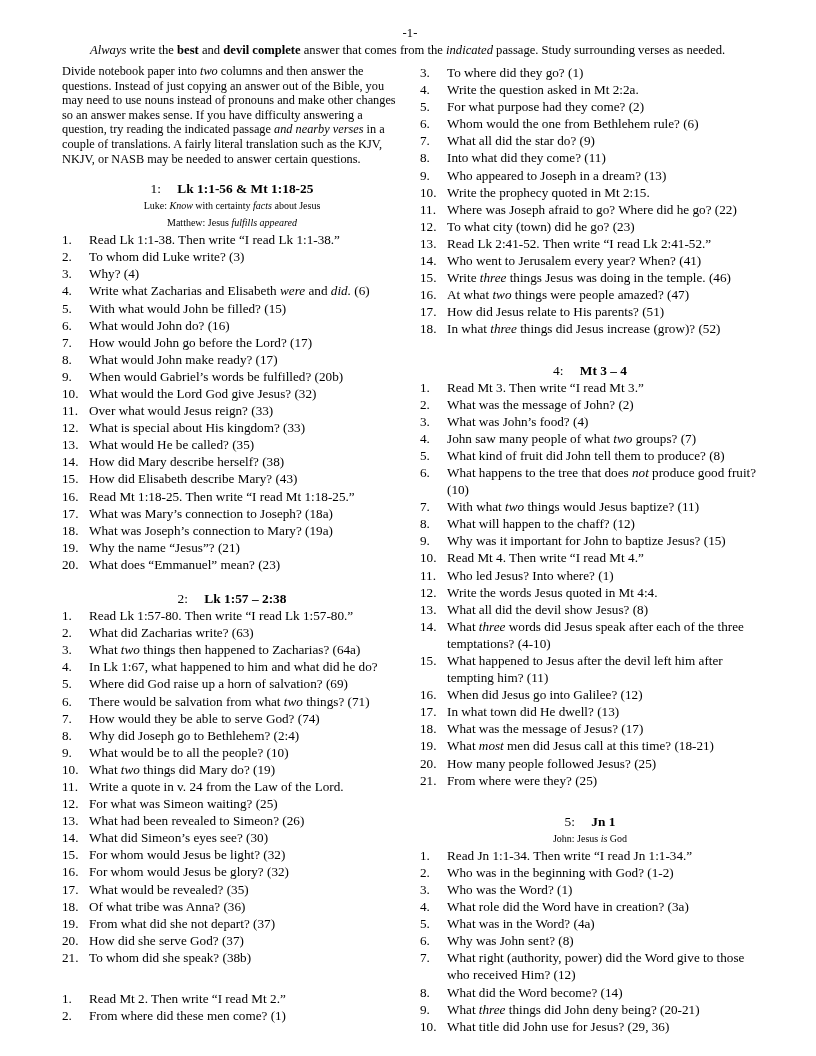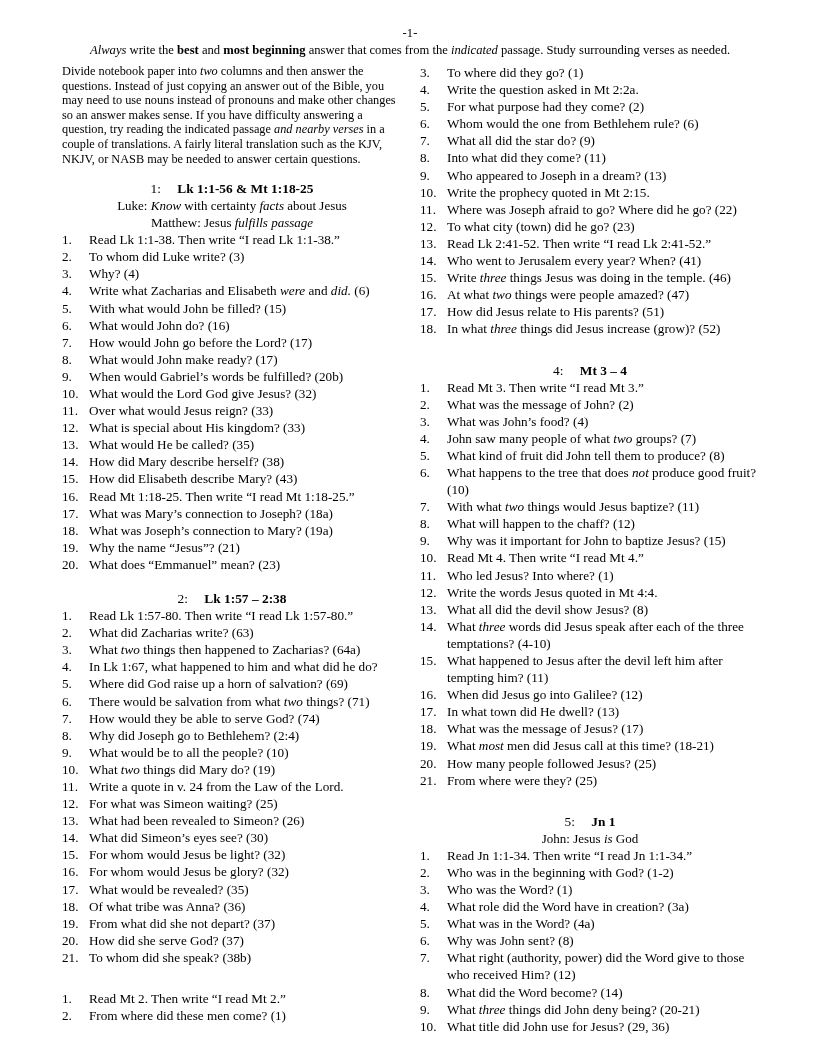--- a/index.html
+++ b/index.html
@@ -57,21 +57,21 @@
     text-align: center;
     font-size: 13.4px;
     line-height: 17px;
     margin: 0;
     padding: 0;
   }
   .sec-head .num { font-weight: normal; }
   .sec-head .ref { font-weight: bold; margin-left: 13px; }
   .sec-sub {
     text-align: center;
-    font-size: 13px;
+    font-size: 10px;
     line-height: 17px;
     margin: 0;
   }
   .qlist {
     list-style: none;
     margin: 0;
     padding: 0;
     font-size: 13.2px;
     line-height: 17.1px;
   }
@@ -93,38 +93,38 @@
   b { font-weight: bold; }
 </style>
 </head>
 <body>
 
 <div class="page">
 
   <div class="page-number">-1-</div>
 
   <p class="banner">
-    <i>Always</i> write the <b>best</b> and <b>most beginning</b> answer that comes from the <i>indicated</i> passage. Study surrounding verses as needed.
+    <i>Always</i> write the <b>best</b> and <b>devil complete</b> answer that comes from the <i>indicated</i> passage. Study surrounding verses as needed.
   </p>
 
   <div class="columns">
 
     <div class="col">
 
       <p class="intro">
         Divide notebook paper into <i>two</i> columns and then answer the questions. Instead of just copying an answer out of the Bible, you may need to use nouns instead of pronouns and make other changes so an answer makes sense. If you have difficulty answering a question, try reading the indicated passage <i>and nearby verses</i> in a couple of translations. A fairly literal translation such as the KJV, NKJV, or NASB may be needed to answer certain questions.
       </p>
 
       <div>
         <p class="sec-head">
           <span class="num">1:</span>
           <span class="ref">Lk 1:1-56 &amp; Mt 1:18-25</span>
         </p>
         <p class="sec-sub">Luke: <i>Know</i> with certainty <i>facts</i> about Jesus</p>
-        <p class="sec-sub">Matthew: Jesus <i>fulfills passage</i></p>
+        <p class="sec-sub">Matthew: Jesus <i>fulfills appeared</i></p>
         <ol class="qlist">
           <li><span class="qnum">1.</span>Read Lk 1:1-38. Then write “I read Lk 1:1-38.”</li>
           <li><span class="qnum">2.</span>To whom did Luke write? (3)</li>
           <li><span class="qnum">3.</span>Why? (4)</li>
           <li><span class="qnum">4.</span>Write what Zacharias and Elisabeth <i>were</i> and <i>did.</i> (6)</li>
           <li><span class="qnum">5.</span>With what would John be filled? (15)</li>
           <li><span class="qnum">6.</span>What would John do? (16)</li>
           <li><span class="qnum">7.</span>How would John go before the Lord? (17)</li>
           <li><span class="qnum">8.</span>What would John make ready? (17)</li>
           <li><span class="qnum">9.</span>When would Gabriel’s words be fulfilled? (20b)</li>

